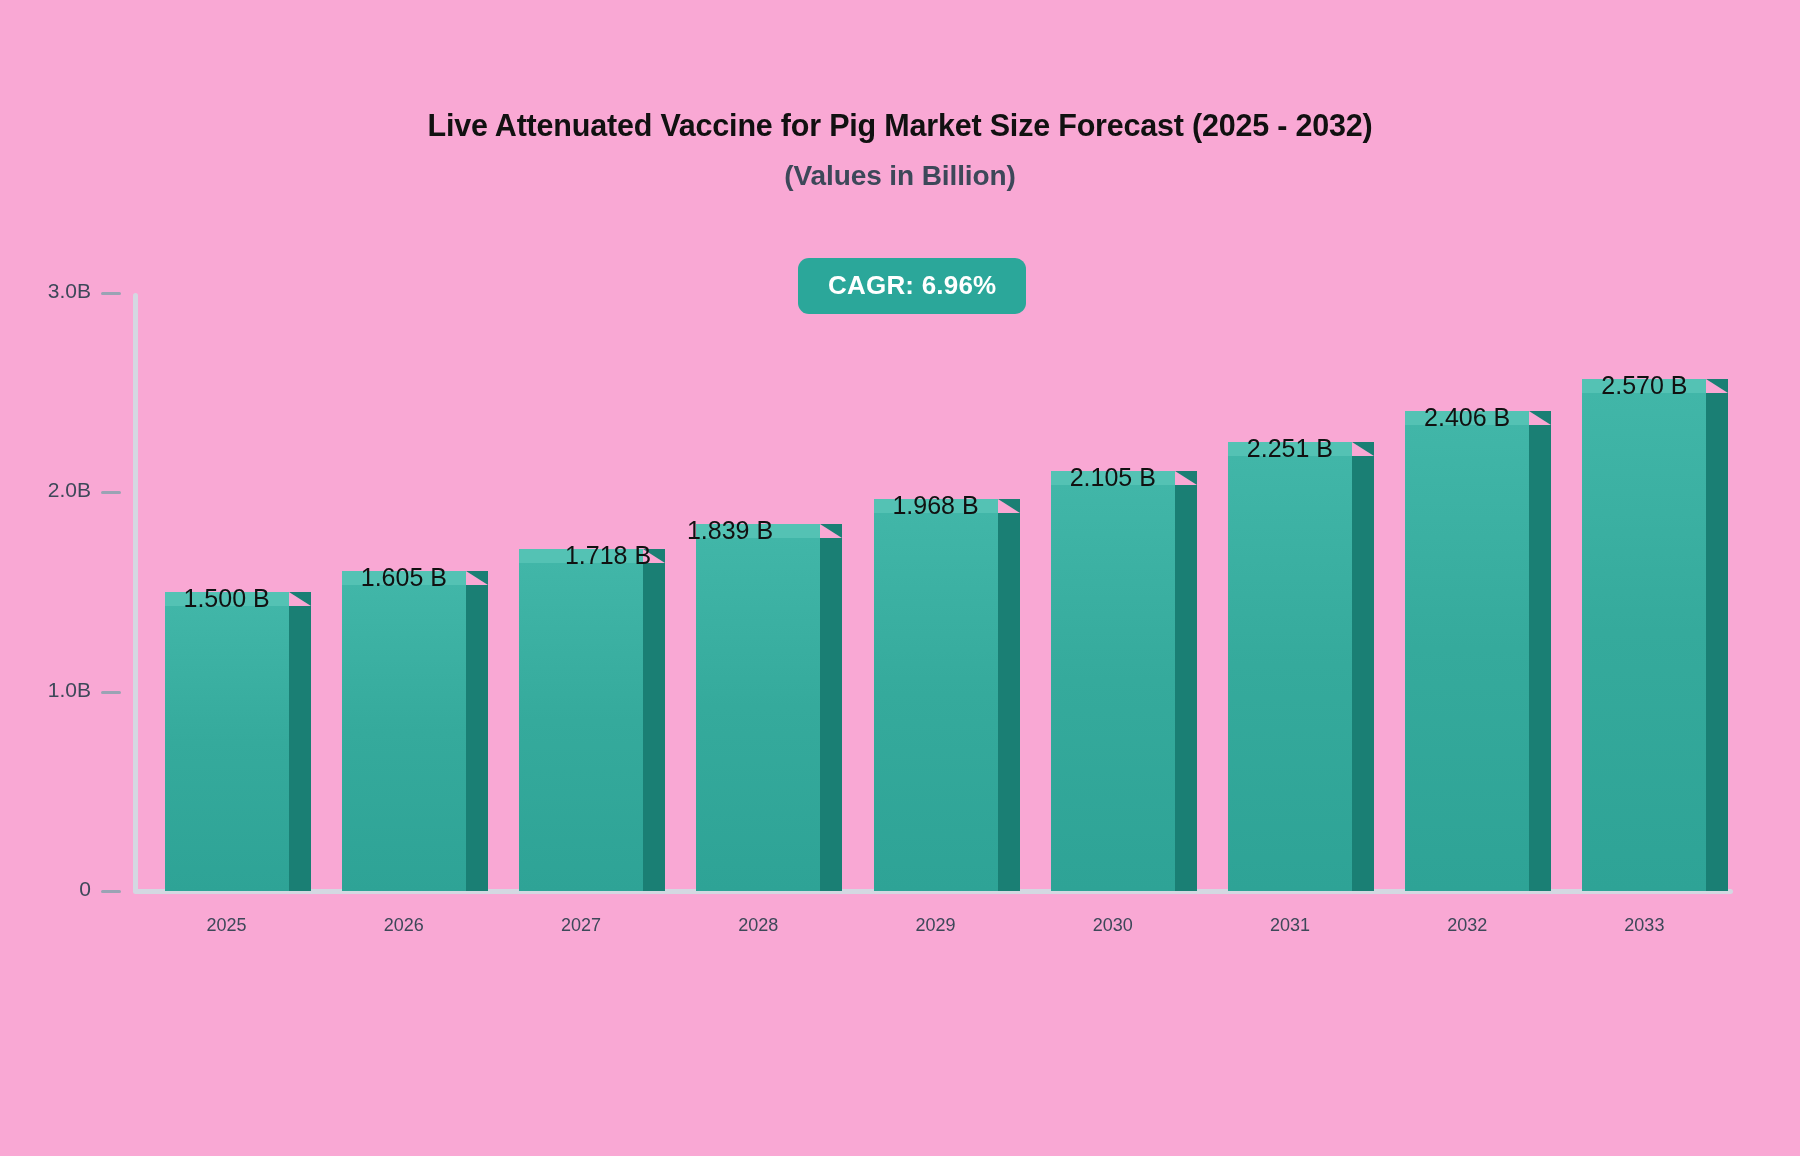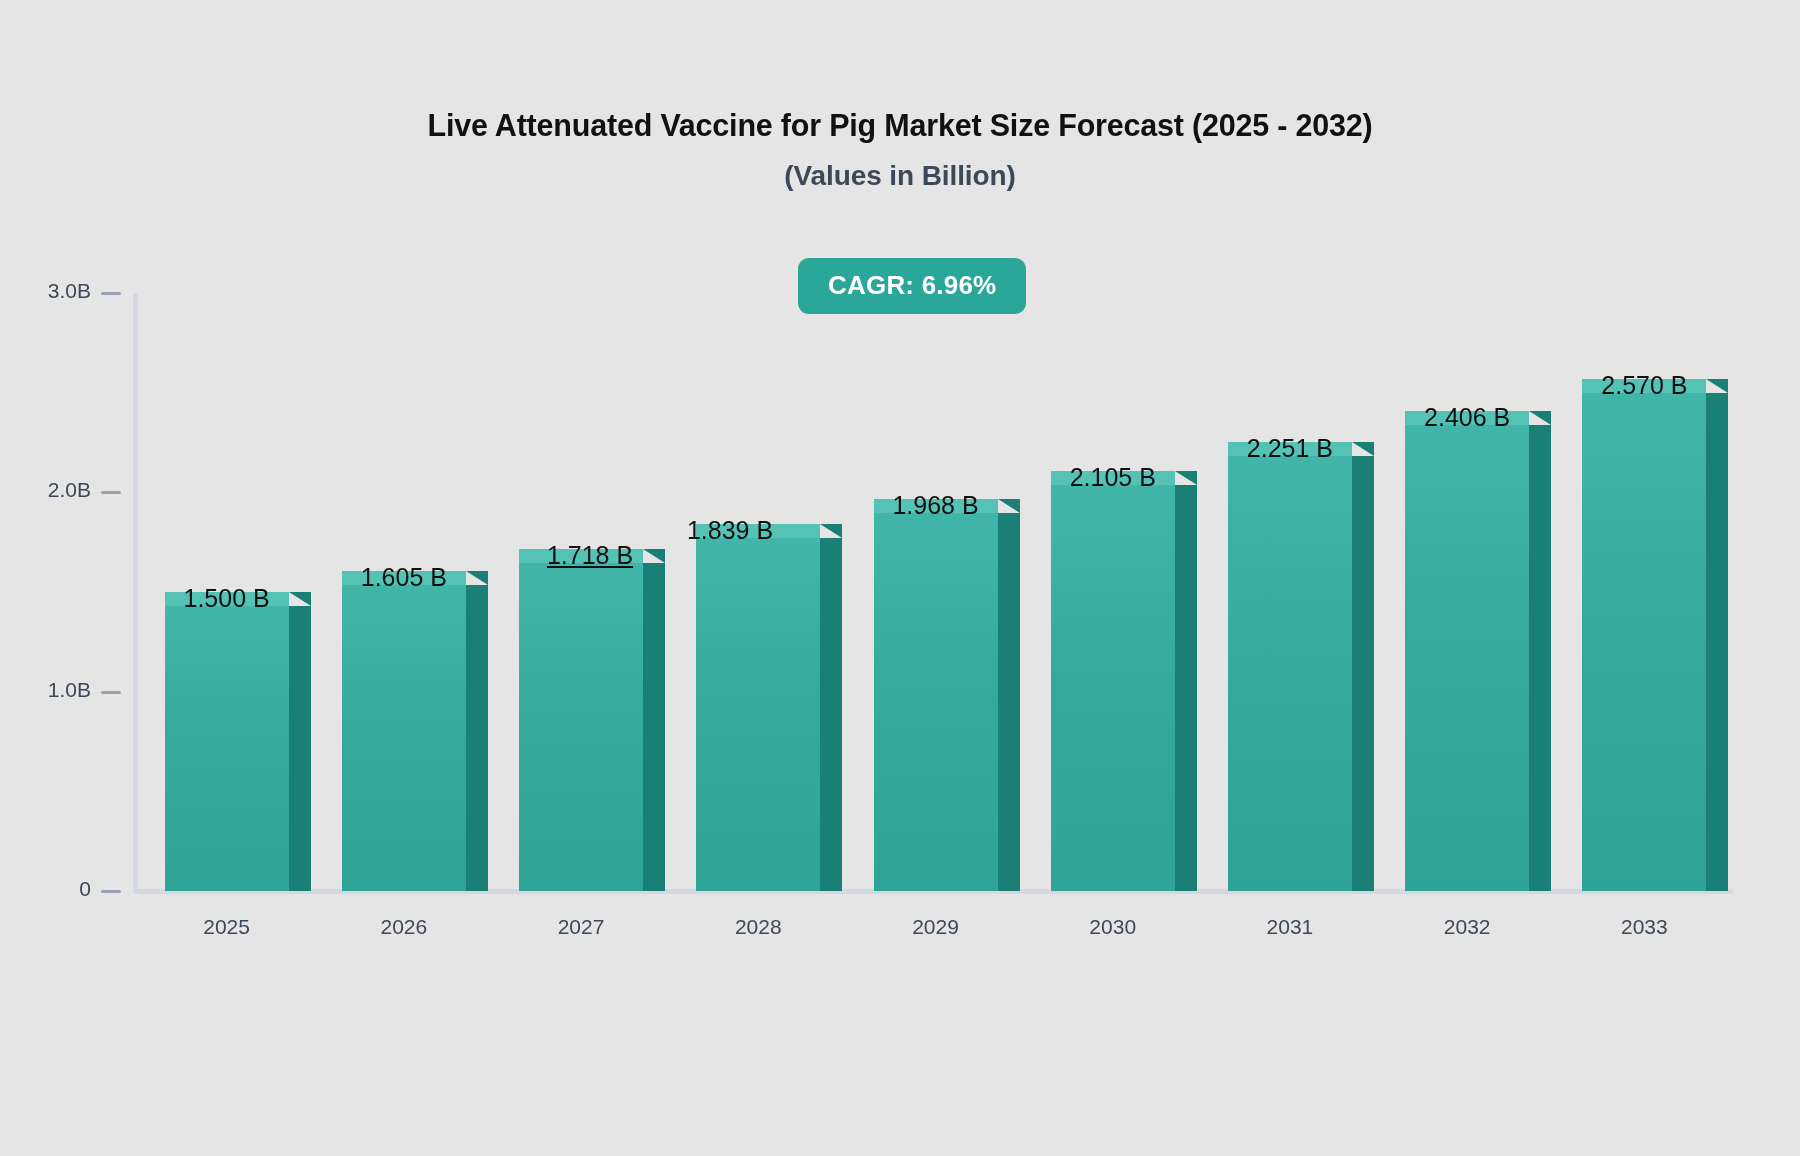--- a/index.html
+++ b/index.html
@@ -9,21 +9,21 @@
     height: 1156px;
     background: #ffffff;
     font-family: "Liberation Sans", sans-serif;
     overflow: hidden;
   }
 
   #page {
     position: relative;
     width: 1800px;
     height: 1156px;
-    background: #e5e5e5;
+    background: #f9a8d4;
   }
 
   
   #header {
     position: absolute;
     top: 108px;
     left: 0;
     width: 1800px;
     text-align: center;
   }
@@ -157,21 +157,21 @@
     color: #111111;
     white-space: nowrap;
     margin-top: 34px;
   }
 
   .x-tick-label {
     position: absolute;
     top: 915px;
     width: 260px;
     text-align: center;
-    font-size: 21px;
+    font-size: 18px;
     color: #3d4859;
   }
 
   
   #amr-logo {
     position: absolute;
     right: 62px;
     bottom: 52px;
     display: flex;
     align-items: flex-end;
@@ -235,21 +235,21 @@
           <div class="bar-side" style="left: 124px; height: 305.93px; bottom: 0px;"></div>
           <div class="bar-top-slope" style="left: 124px; top: 0px; border-width: 0px 22px 14px 0px; border-color: transparent rgb(26, 127, 116) transparent transparent;"></div>
         </div>
         <div class="bar-value-label" style="left: 273.833px; top: 529.07px;">1.605 B</div>
         <div class="bar-3d" style="left: 519px; top: 548.545px; width: 124px; height: 342.455px;">
           <div class="bar-top" style="left: 0px; top: 0px; width: 124px;"></div>
           <div class="bar-front" style="height: 328.455px; bottom: 0px;"></div>
           <div class="bar-side" style="left: 124px; height: 328.455px; bottom: 0px;"></div>
           <div class="bar-top-slope" style="left: 124px; top: 0px; border-width: 0px 22px 14px 0px; border-color: transparent rgb(26, 127, 116) transparent transparent;"></div>
         </div>
-        <div class="bar-value-label" style="left: 460px; top: 506.545px; text-decoration: underline;">1.718 B</div>
+        <div class="bar-value-label" style="left: 478px; top: 506.545px;">1.718 B</div>
         <div class="bar-3d" style="left: 696px; top: 524.426px; width: 124px; height: 366.574px;">
           <div class="bar-top" style="left: 0px; top: 0px; width: 124px;"></div>
           <div class="bar-front" style="height: 352.574px; bottom: 0px;"></div>
           <div class="bar-side" style="left: 124px; height: 352.574px; bottom: 0px;"></div>
           <div class="bar-top-slope" style="left: 124px; top: 0px; border-width: 0px 22px 14px 0px; border-color: transparent rgb(26, 127, 116) transparent transparent;"></div>
         </div>
         <div class="bar-value-label" style="left: 600px; top: 482.426px;">1.839 B</div>
         <div class="bar-3d" style="left: 874px; top: 498.712px; width: 124px; height: 392.288px;">
           <div class="bar-top" style="left: 0px; top: 0px; width: 124px;"></div>
           <div class="bar-front" style="height: 378.288px; bottom: 0px;"></div>

